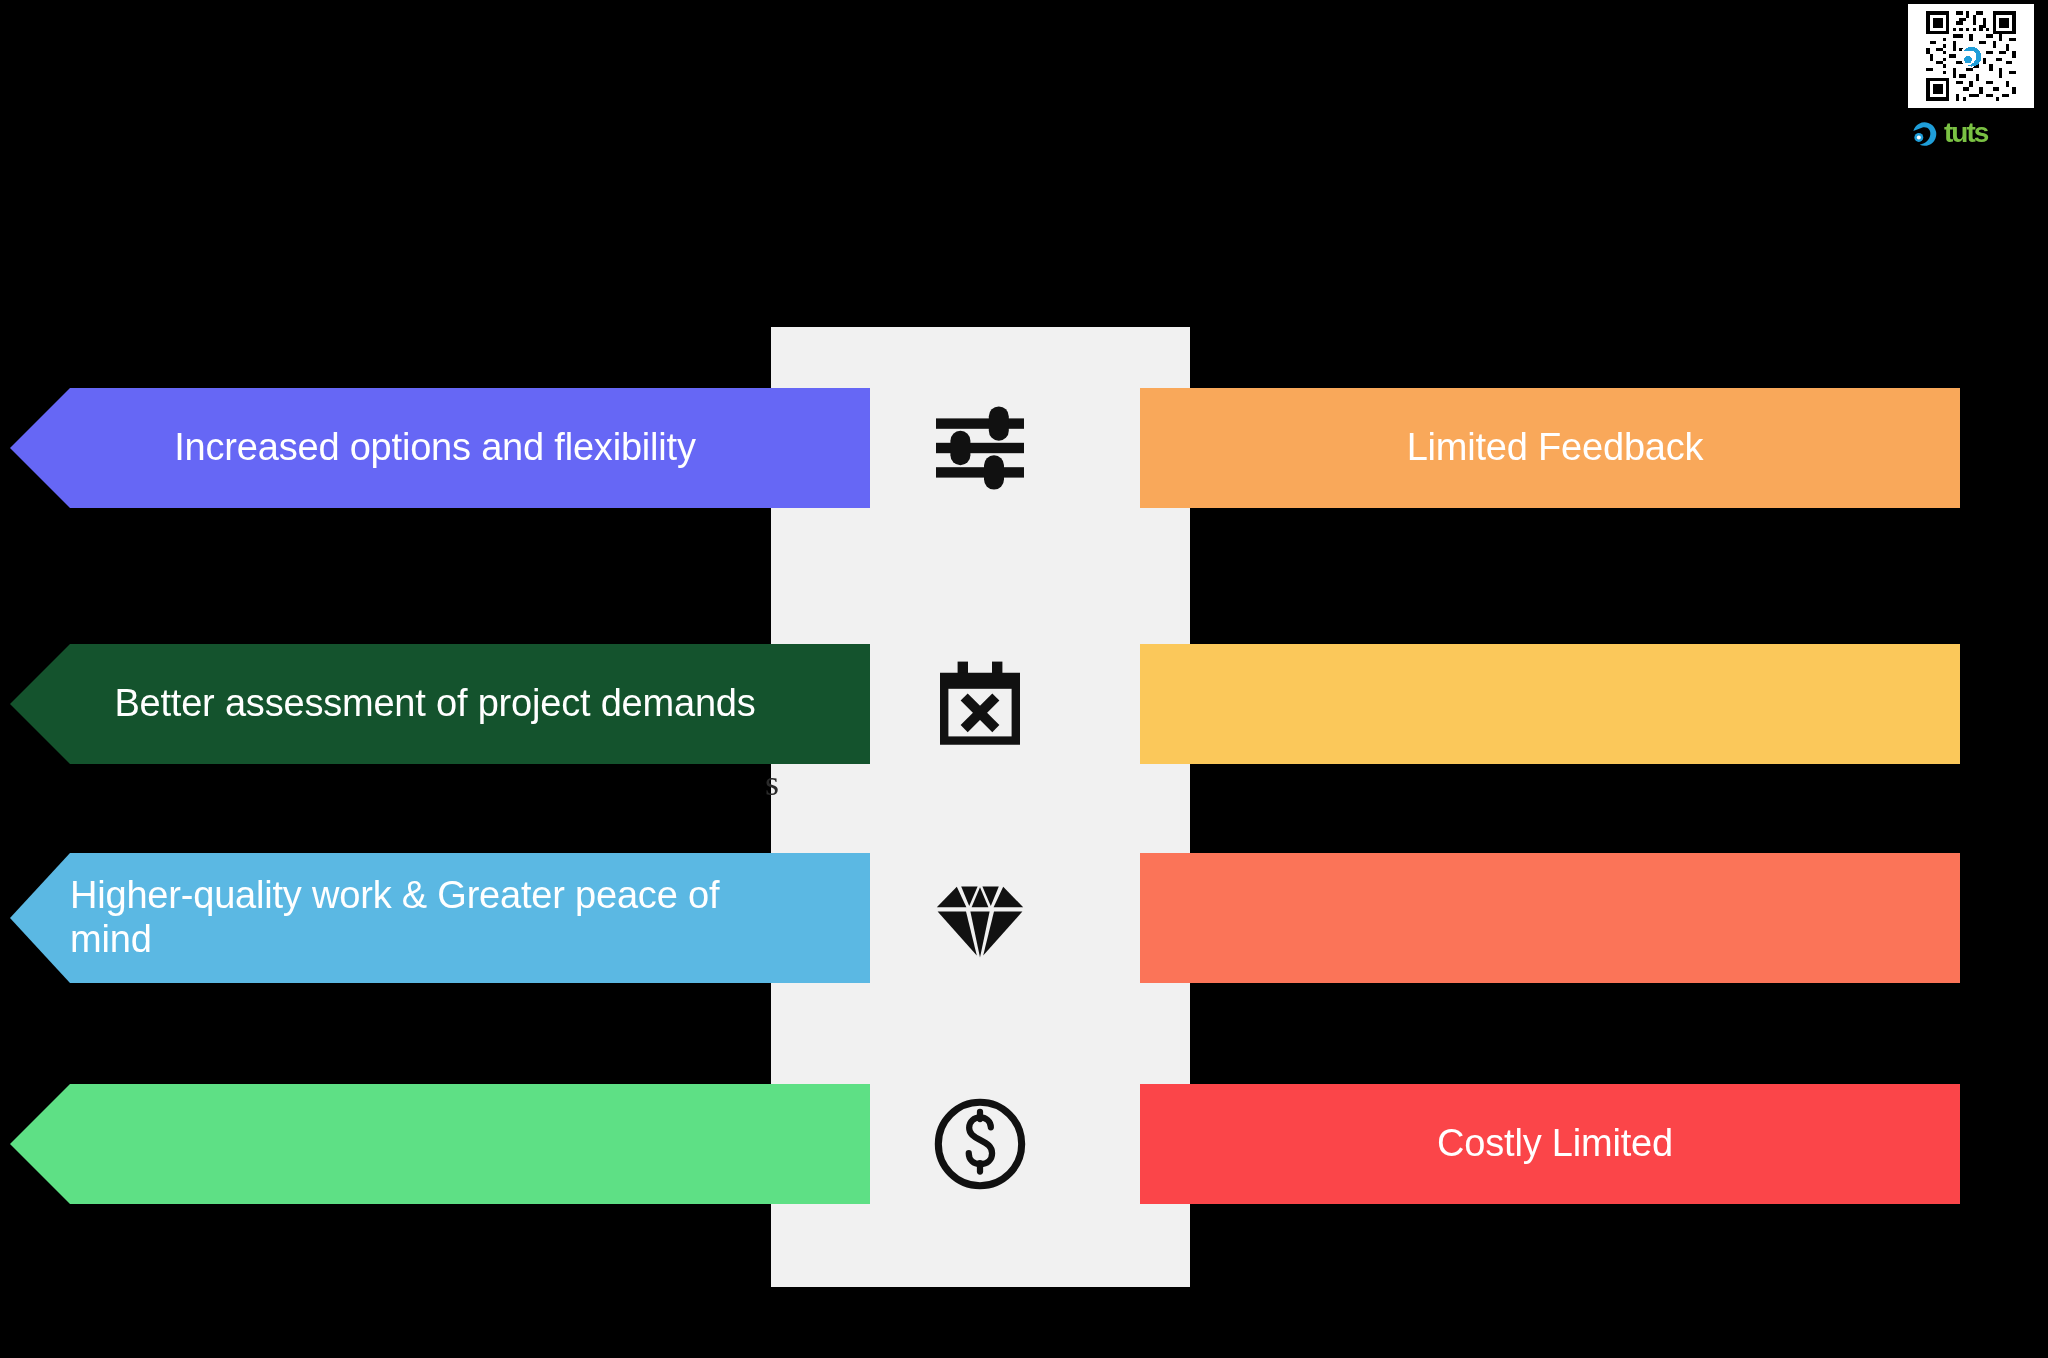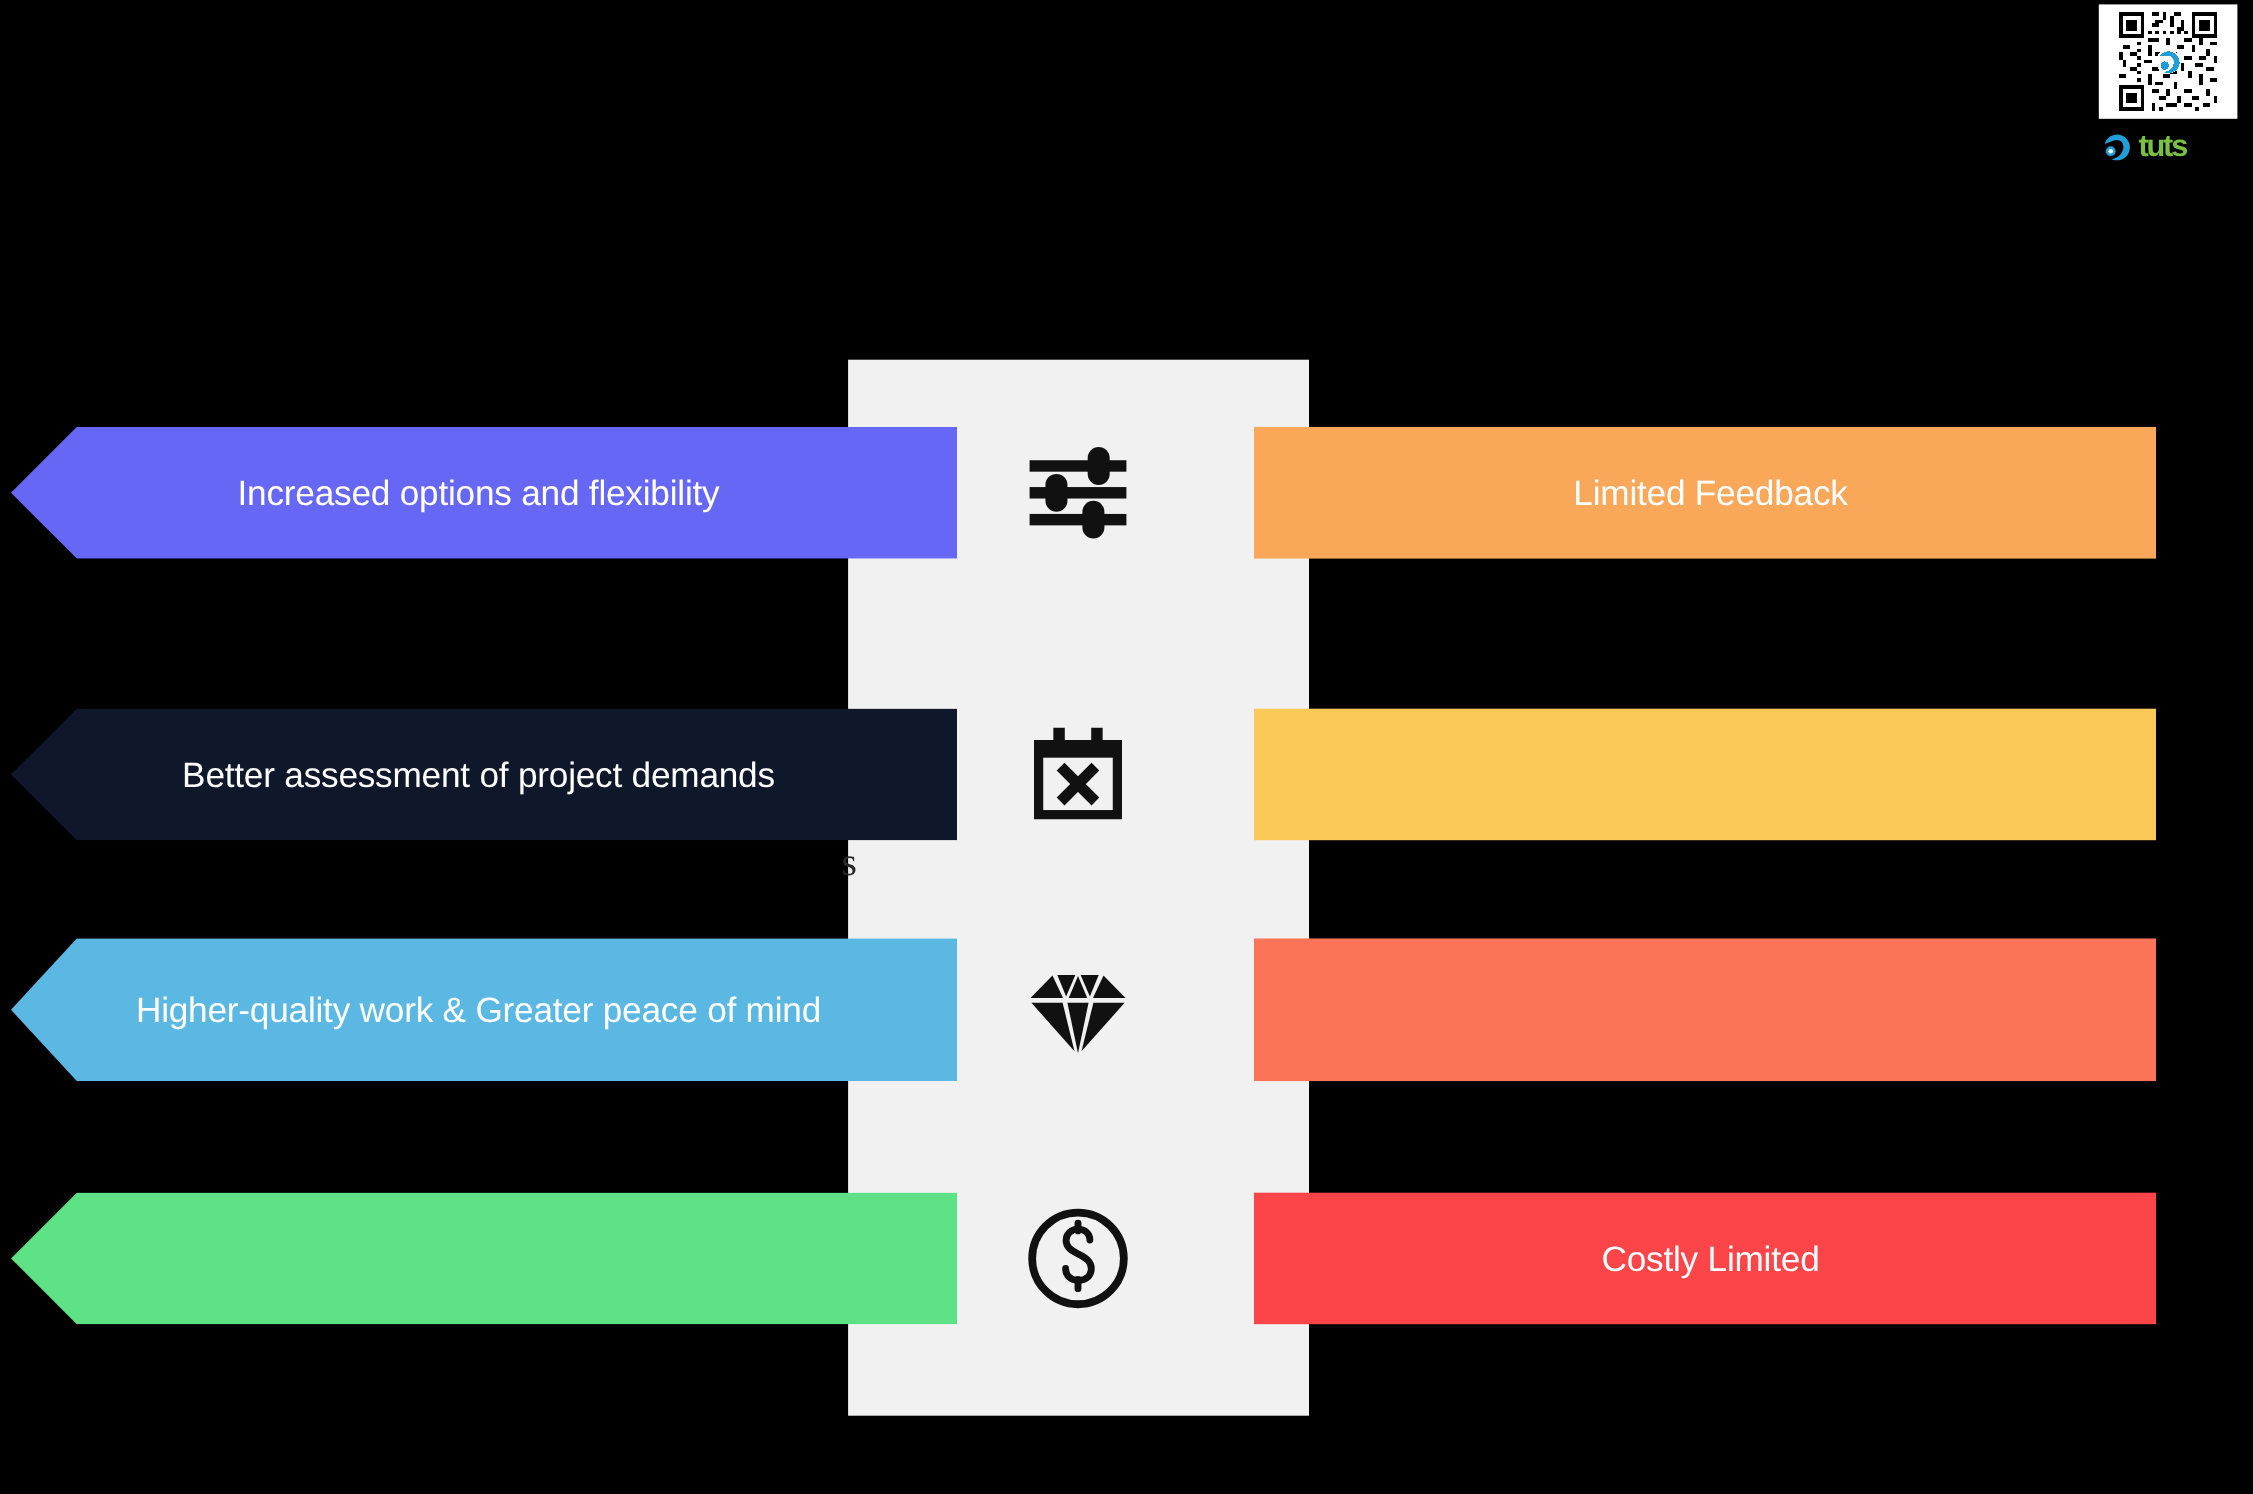--- a/index.html
+++ b/index.html
@@ -28,21 +28,21 @@
     position:absolute;left:10px;height:120px;width:860px;
     display:flex;align-items:center;justify-content:center;
     clip-path:polygon(0% 50%, 60px 0%, 100% 0%, 100% 50%, 100% 100%, 60px 100%);
     box-sizing:border-box;padding:0 70px 0 60px;
   }
   .arrow-left .tip{
     position:absolute;right:-60px;top:0;width:60px;height:120px;
     clip-path:polygon(0% 0%, 100% 50%, 0% 100%);
   }
   .arrow-left .lbl,.arrow-right .lbl{
-    color:#ffffff;font-size:32px;line-height:1.15;
+    color:#ffffff;font-size:38px;line-height:1.15;
     font-family:"Liberation Sans", sans-serif;font-weight:400;
     letter-spacing:-0.2px;
   }
 
   
   .arrow-right{
     position:absolute;left:1140px;height:120px;width:820px;
     display:flex;align-items:center;justify-content:center;
     clip-path:polygon(0% 0%, 100% 0%, 100% 50%, 100% 100%, 0% 100%, 0% 50%);
     box-sizing:border-box;padding:0 60px 0 70px;
@@ -113,21 +113,21 @@
     </div>
 
     <div class="arrow-right" style="background:#f9a85a;">
       <div class="tip" style="background:#f9a85a;"></div>
       <div class="tip2" style="background:#f9a85a;"></div>
       <span class="lbl">Limited Feedback</span>
     </div>
   </div>
 
   <div class="row row-2">
-    <div class="arrow-left" style="background:#0f172a;">
+    <div class="arrow-left" style="background:#14532d;">
       <div class="tip" style="background:#ae6bfb;"></div>
       <span class="lbl">Better assessment of project demands</span>
     </div>
 
     <div class="icon-wrap">
       <span>
         <svg width="96" height="96" viewBox="0 0 24 24">
           <g fill="#111111">
             <rect x="6.4" y="1.4" width="2.6" height="4"></rect>
             <rect x="15.0" y="1.4" width="2.6" height="4"></rect>

